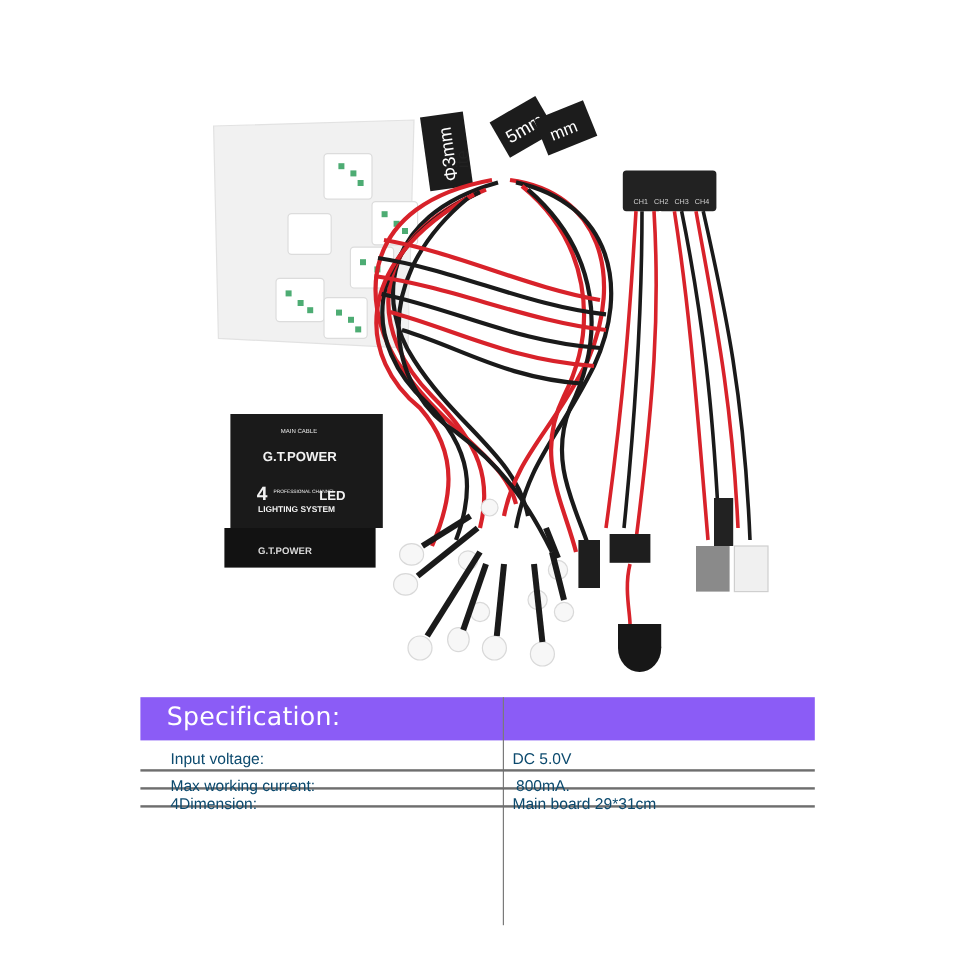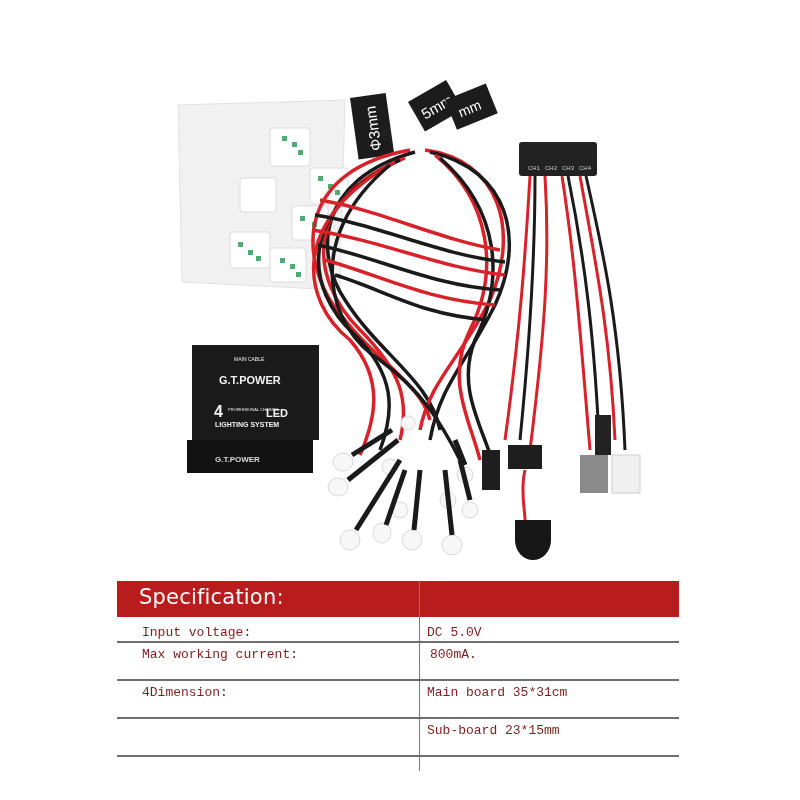--- a/index.html
+++ b/index.html
@@ -3,27 +3,27 @@
 <meta charset="utf-8">
 <style>
   html, body { margin: 0; padding: 0; background: #ffffff; }
   body { width: 800px; height: 800px; position: relative; overflow: hidden;
          font-family: "DejaVu Sans", "Liberation Sans", sans-serif; }
   .photo { position: absolute; left: 0; top: 0; width: 800px; height: 575px; }
   .photo svg { width: 800px; height: 575px; display: block; }
   .svg-text { font-family: "Liberation Sans", sans-serif; }
 
   .spec { position: absolute; left: 117px; top: 581px; width: 562px; }
-  .spec-header { position: relative; height: 36px; background: #b91c1c; }
+  .spec-header { position: relative; height: 36px; background: #8b5cf6; }
   .spec-header .title { position: absolute; left: 22px; top: 4px; color: #ffffff;
          font-size: 21px; font-family: "DejaVu Sans", sans-serif; letter-spacing: 0.2px; }
   .divider { position: absolute; left: 302px; top: 0; width: 1px; height: 190px; background: #7a7a7a; }
-  .row { position: relative; height: 38px; border-bottom: 2px solid #6e6e6e; box-sizing: border-box; }
-  .row .label, .row .value { position: absolute; top: 4px; font-size: 13px; color: #7f1d1d;
-         font-family: Liberation Mono, monospace; white-space: nowrap; }
+  .row { position: relative; height: 15px; border-bottom: 2px solid #6e6e6e; box-sizing: border-box; }
+  .row .label, .row .value { position: absolute; top: 4px; font-size: 13px; color: #0c4a6e;
+         font-family: Liberation Sans, sans-serif; white-space: nowrap; }
   .row .label { left: 25px; }
   .row .value { left: 310px; }
   .row.r0 { height: 26px; }
   .row.r0 .label, .row.r0 .value { top: 8px; }
   .row.r5 .label { left: 31px; }
   .row.r1 .value { left: 313px; text-align: right; }
 </style>
 </head>
 <body>
 
@@ -169,19 +169,15 @@
   <div class="row r0">
     <span class="label">Input voltage:</span>
     <span class="value">DC 5.0V</span>
   </div>
   <div class="row r1">
     <span class="label">Max working current:</span>
     <span class="value">800mA.</span>
   </div>
   <div class="row r3">
     <span class="label">4Dimension:</span>
-    <span class="value">Main board 35*31cm</span>
-  </div>
-  <div class="row r4">
-    <span class="label"></span>
-    <span class="value">Sub-board 23*15mm</span>
+    <span class="value">Main board 29*31cm</span>
   </div>
 </div>
 
 </body></html>

